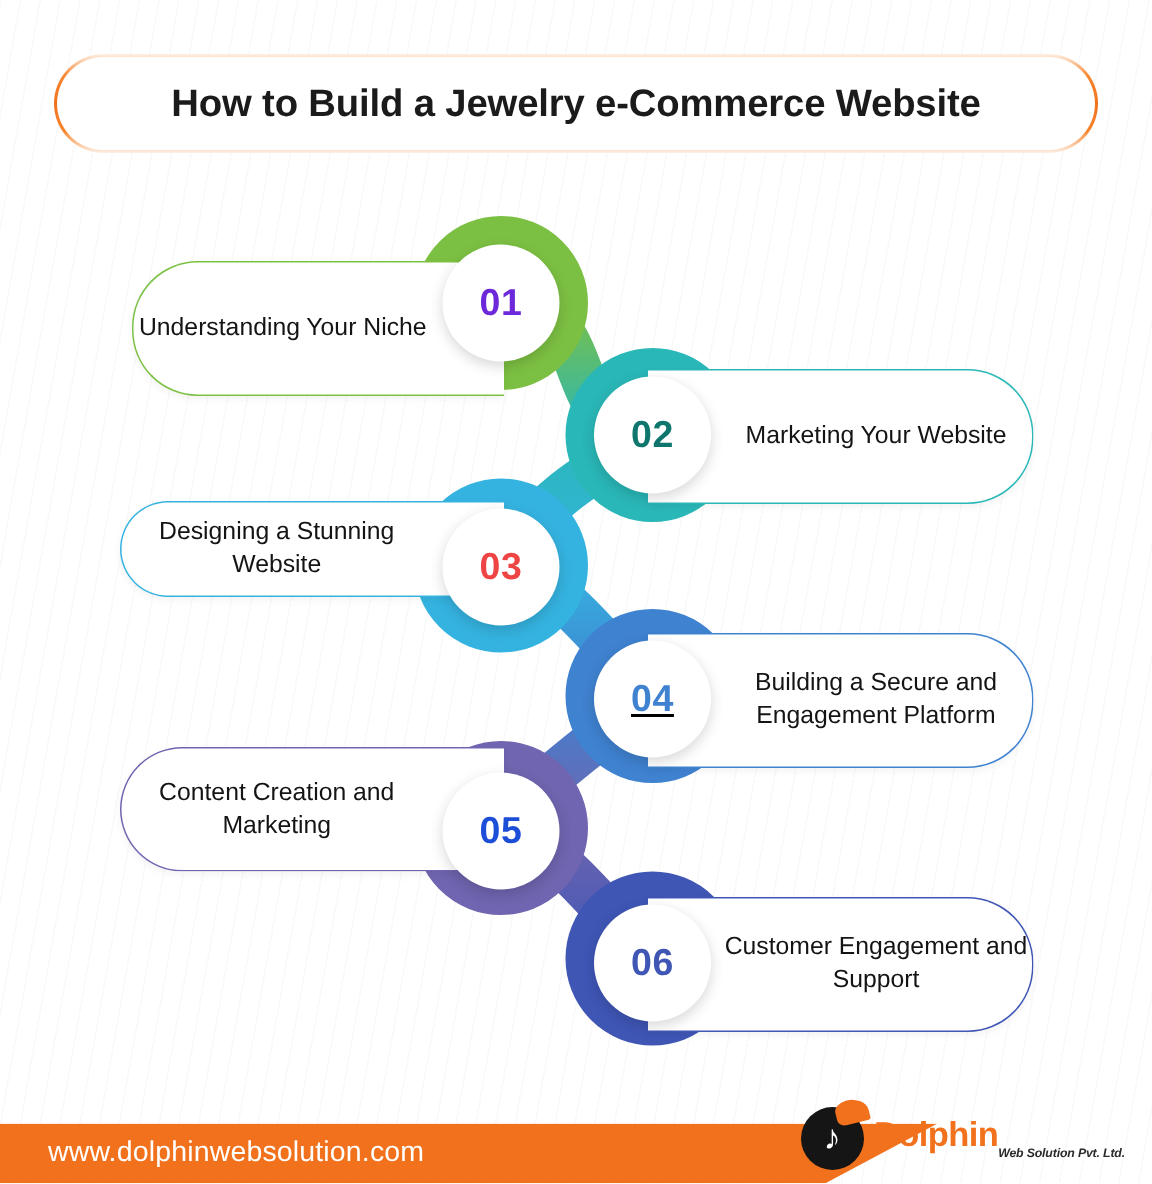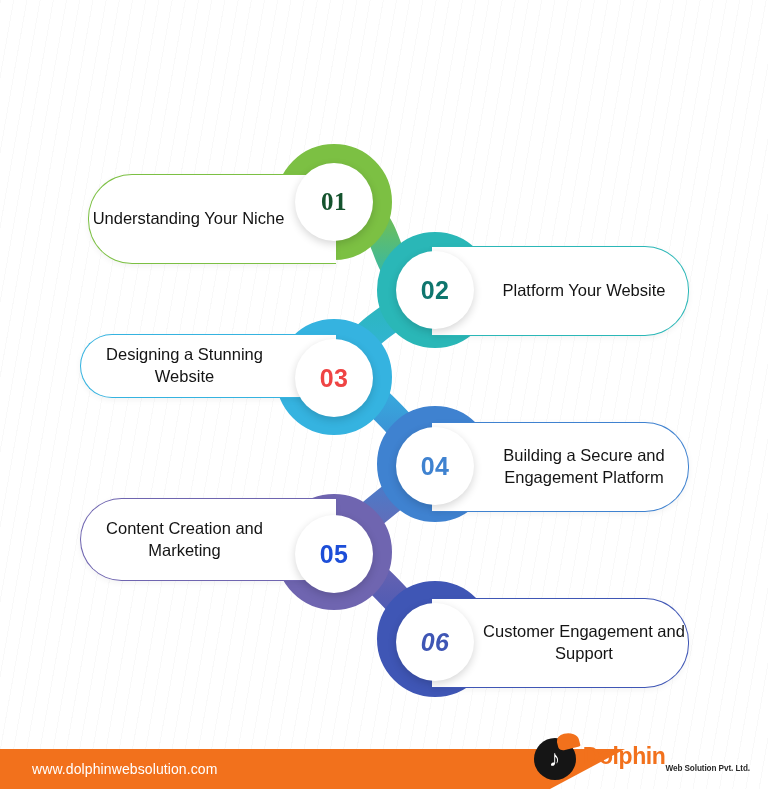--- a/index.html
+++ b/index.html
@@ -117,21 +117,21 @@
     bottom: 0;
     width: 625px;
     height: 40px;
     background: #f2711c;
     clip-path: polygon(0 0, 100% 0, 88% 100%, 0 100%);
     display: flex;
     align-items: center;
   }
   .footer-url {
     color: #ffffff;
-    font-size: 14px;
+    font-size: 19px;
     margin-left: 32px;
     letter-spacing: 0.1px;
   }
 
   .logo {
     position: absolute;
     right: 18px;
     bottom: 9px;
     display: flex;
     align-items: center;
@@ -170,27 +170,33 @@
     font-weight: bold;
     color: #f2711c;
     letter-spacing: -0.4px;
   }
   .logo-tag {
     font-size: 8.2px;
     font-weight: bold;
     color: #2a2a2a;
     margin-top: 20px;
     letter-spacing: -0.1px;
+    font-style: italic;
   }
 </style>
 </head>
 <body>
 
 <div id="infographic">
 
+  <div class="title-wrap">
+    <div class="title-inner">
+      <div class="title-text">How to Build a Jewelry e-Commerce Website</div>
+    </div>
+  </div>
 
   <svg id="ribbon" viewBox="0 0 768 789">
     <defs>
       <linearGradient id="gA" x1="0" y1="0" x2="0" y2="1">
         <stop offset="0%" stop-color="#7cc043"></stop>
         <stop offset="100%" stop-color="#2ab7b7"></stop>
       </linearGradient>
       <linearGradient id="gB" x1="0" y1="0" x2="0" y2="1">
         <stop offset="0%" stop-color="#2ab7b7"></stop>
         <stop offset="100%" stop-color="#35b3e0"></stop>
@@ -225,66 +231,66 @@
     <circle cx="435" cy="464" r="45" fill="none" stroke="#3f82d0" stroke-width="26"></circle>
     <circle cx="334" cy="552" r="45" fill="none" stroke="#6f65b0" stroke-width="26"></circle>
     <circle cx="435" cy="639" r="45" fill="none" stroke="#3f56b5" stroke-width="26"></circle>
   </svg>
 
   <div class="step">
     <div class="step-box left" style="left:88px; top:174px; width:248px; height:90px; border-color:#7cc043;">
       <div class="step-label">Understanding Your Niche</div>
     </div>
     <div class="step-circle" style="left:295px; top:163px;">
-      <span class="step-num" style="color:#14532d;font-family:Liberation Serif, serif;">01</span>
+      <span class="step-num" style="color:#6d28d9;">01</span>
     </div>
   </div>
 
   <div class="step">
     <div class="step-box right" style="left:432px; top:246px; width:257px; height:90px; border-color:#2ab7b7;">
-      <div class="step-label">Platform Your Website</div>
+      <div class="step-label">Marketing Your Website</div>
     </div>
     <div class="step-circle" style="left:396px; top:251px;">
       <span class="step-num" style="color:#0f766e;">02</span>
     </div>
   </div>
 
   <div class="step">
     <div class="step-box left" style="left:80px; top:334px; width:256px; height:64px; border-color:#35b3e0;">
       <div class="step-label">Designing a Stunning Website</div>
     </div>
     <div class="step-circle" style="left:295px; top:339px;">
       <span class="step-num" style="color:#ef4444;">03</span>
     </div>
   </div>
 
   <div class="step">
     <div class="step-box right" style="left:432px; top:422px; width:257px; height:90px; border-color:#3f82d0;">
       <div class="step-label">Building a Secure and Engagement Platform</div>
     </div>
-    <div class="step-circle" style="left:396px; top:427px;">
+    <div class="step-circle" style="left:396px; top:427px;text-decoration:underline;">
       <span class="step-num" style="color:#3f82d0;">04</span>
     </div>
   </div>
 
   <div class="step">
     <div class="step-box left" style="left:80px; top:498px; width:256px; height:83px; border-color:#6f65b0;">
       <div class="step-label">Content Creation and Marketing</div>
     </div>
     <div class="step-circle" style="left:295px; top:515px;">
       <span class="step-num" style="color:#1d4ed8;">05</span>
     </div>
   </div>
 
   <div class="step">
     <div class="step-box right" style="left:432px; top:598px; width:257px; height:90px; border-color:#3f56b5;">
       <div class="step-label">Customer Engagement and Support</div>
     </div>
     <div class="step-circle" style="left:396px; top:603px;">
-      <span class="step-num" style="color:#3f56b5;font-style:italic;">06</span>
+      <span class="step-num" style="color:#3f56b5;">06</span>
     </div>
   </div>
 
   <div class="footer-bar">
     <span class="footer-url">www.dolphinwebsolution.com</span>
   </div>
 
   <div class="logo">
     <div class="logo-mark">
       <div class="logo-fin"></div>

